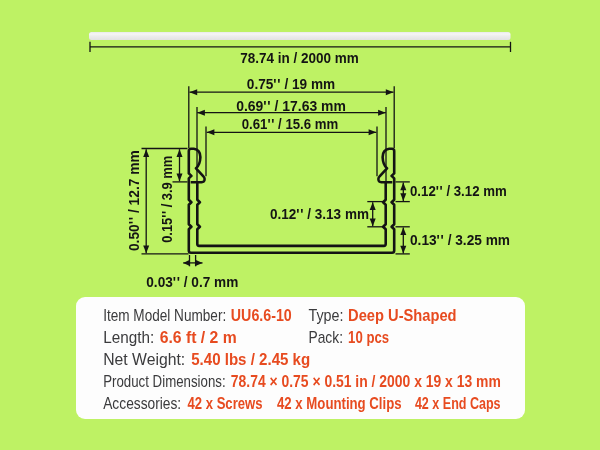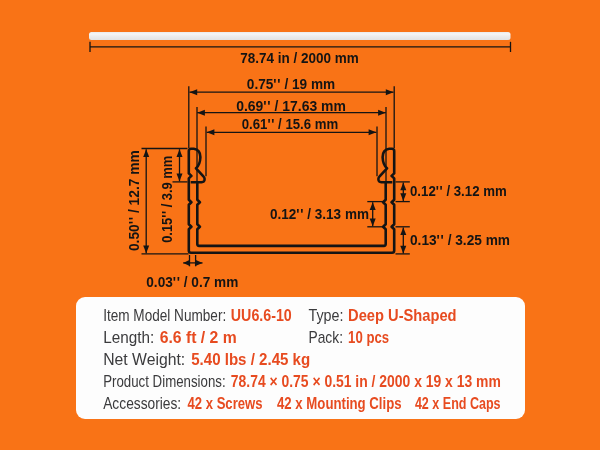--- a/index.html
+++ b/index.html
@@ -1,16 +1,16 @@
 <!DOCTYPE html>
 <html><head>
 <meta charset="utf-8">
 <style>
   html,body{margin:0;padding:0;background:#f6f6f6;}
-  .stage{position:relative;width:600px;height:450px;background:#f97316;overflow:hidden;
+  .stage{position:relative;width:600px;height:450px;background:#bef264;overflow:hidden;
          font-family:"Liberation Sans", sans-serif;}
   svg{position:absolute;left:0;top:0;}
   .dimtxt{font-family:"Liberation Sans", sans-serif;font-size:15px;font-weight:bold;fill:#141414;}
   .lbl{fill:#3b3b3d;}
   .val{fill:#e74b20;font-weight:bold;}
 </style>
 </head>
 <body>
 <div class="stage">
 <svg width="600" height="450" viewBox="0 0 600 450">

